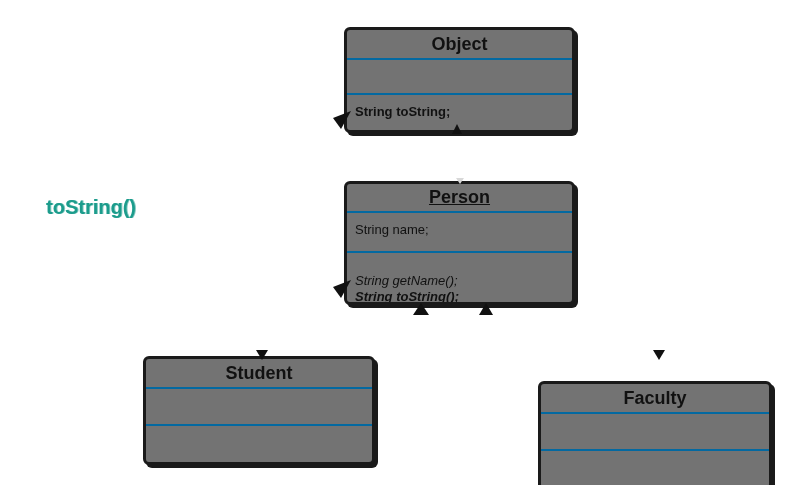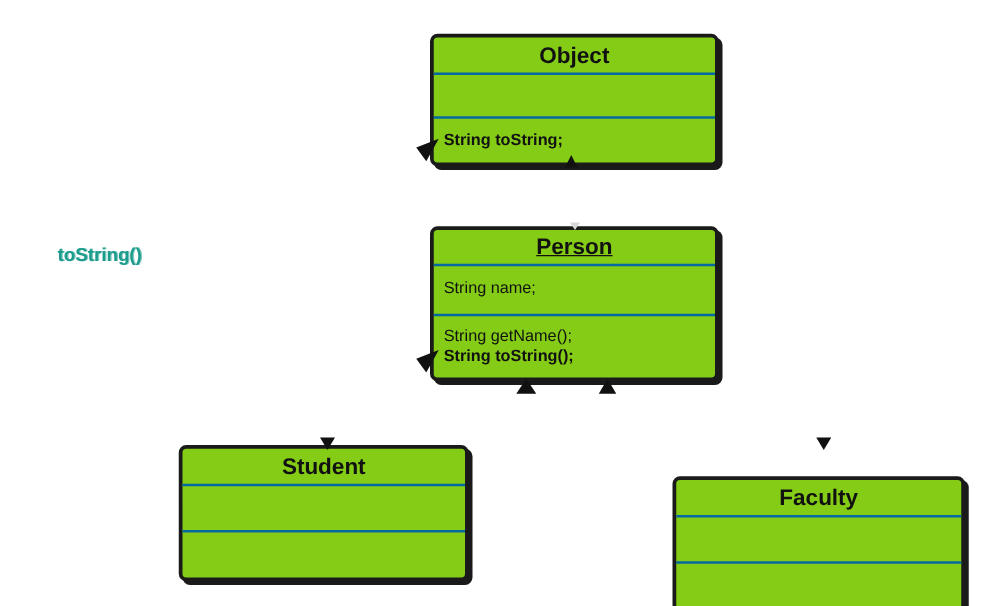--- a/index.html
+++ b/index.html
@@ -11,21 +11,21 @@
     position: relative;
     width: 800px;
     height: 485px;
     background: #ffffff;
     overflow: hidden;
     font-family: "Liberation Sans", sans-serif;
   }
   .uml-class {
     position: absolute;
     box-sizing: border-box;
-    background: #84cc16;
+    background: #737373;
     border: 3px solid #1A1A1A;
     border-radius: 6px;
     box-shadow: 3px 3px 0 #1A1A1A;
     color: #111111;
   }
   .uml-title {
     font-weight: bold;
     font-size: 18px;
     text-align: center;
     color: #111111;
@@ -47,40 +47,40 @@
   
   .box-object   { left: 344px; top: 27px;  width: 231px; height: 106px; }
   .box-object   .uml-title { height: 28px; line-height: 28px; }
   .box-object   .sec-attrs   { height: 35px; }
   .box-object   .sec-methods { height: 37px; padding-top: 9px; }
 
   
   .box-person   { left: 344px; top: 181px; width: 231px; height: 124px; }
   .box-person   .uml-title { height: 27px; line-height: 27px; text-decoration: underline; }
   .box-person   .sec-attrs   { height: 40px; padding-top: 9px; }
-  .box-person   .sec-methods { height: 51px; padding-top: 8px; }
+  .box-person   .sec-methods { height: 51px; padding-top: 20px; font-style: italic; }
 
   
   .box-student  { left: 143px; top: 356px; width: 232px; height: 109px; }
   .box-student  .uml-title { height: 28px; line-height: 28px; }
   .box-student  .sec-attrs   { height: 37px; }
   .box-student  .sec-methods { height: 38px; }
 
   
   .box-faculty  { left: 538px; top: 352px; width: 234px; height: 109px; margin-top: 29px; }
   .box-faculty  .uml-title { height: 28px; line-height: 28px; }
   .box-faculty  .sec-attrs   { height: 37px; }
   .box-faculty  .sec-methods { height: 38px; }
 
   
   .annotation {
     position: absolute;
     left: 46px;
     top: 196px;
-    font-size: 15px;
+    font-size: 20px;
     font-weight: bold;
     color: #1C9C8C;
     text-shadow: 1px 0 0 rgba(28,156,140,0.55);
   }
 
   
   .overlay {
     position: absolute;
     left: 0; top: 0;
     width: 800px; height: 485px;

